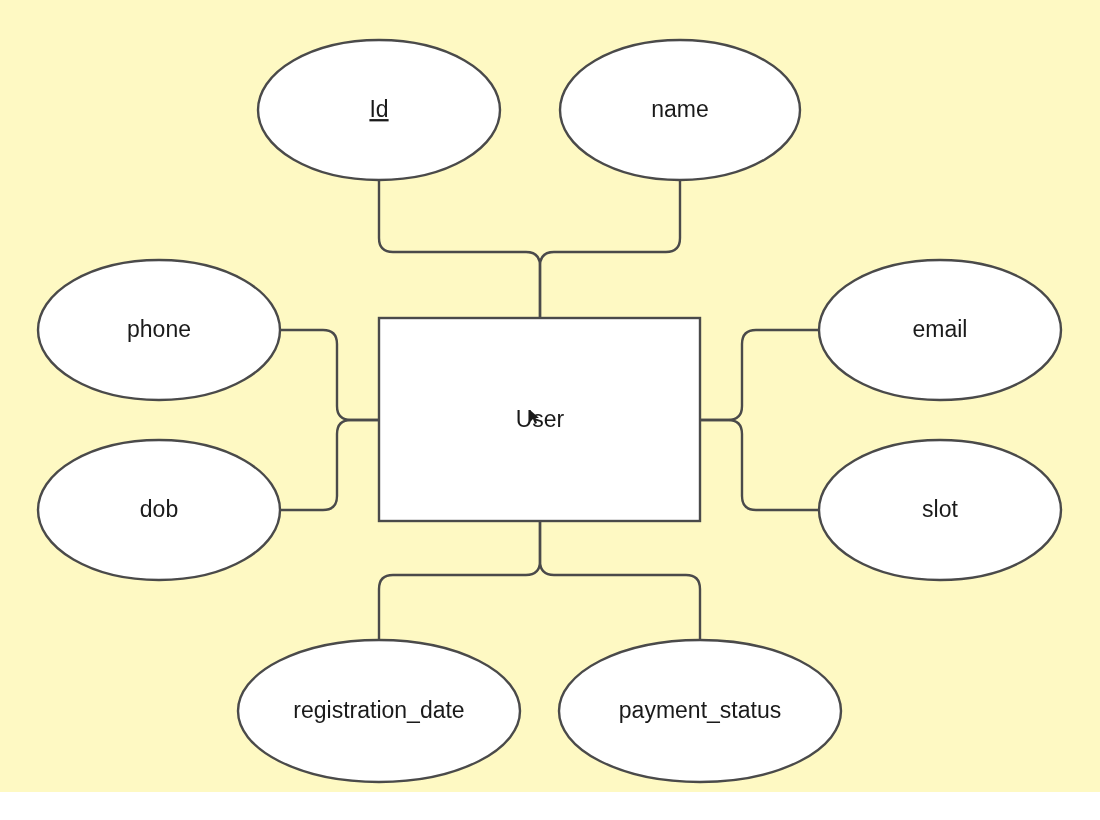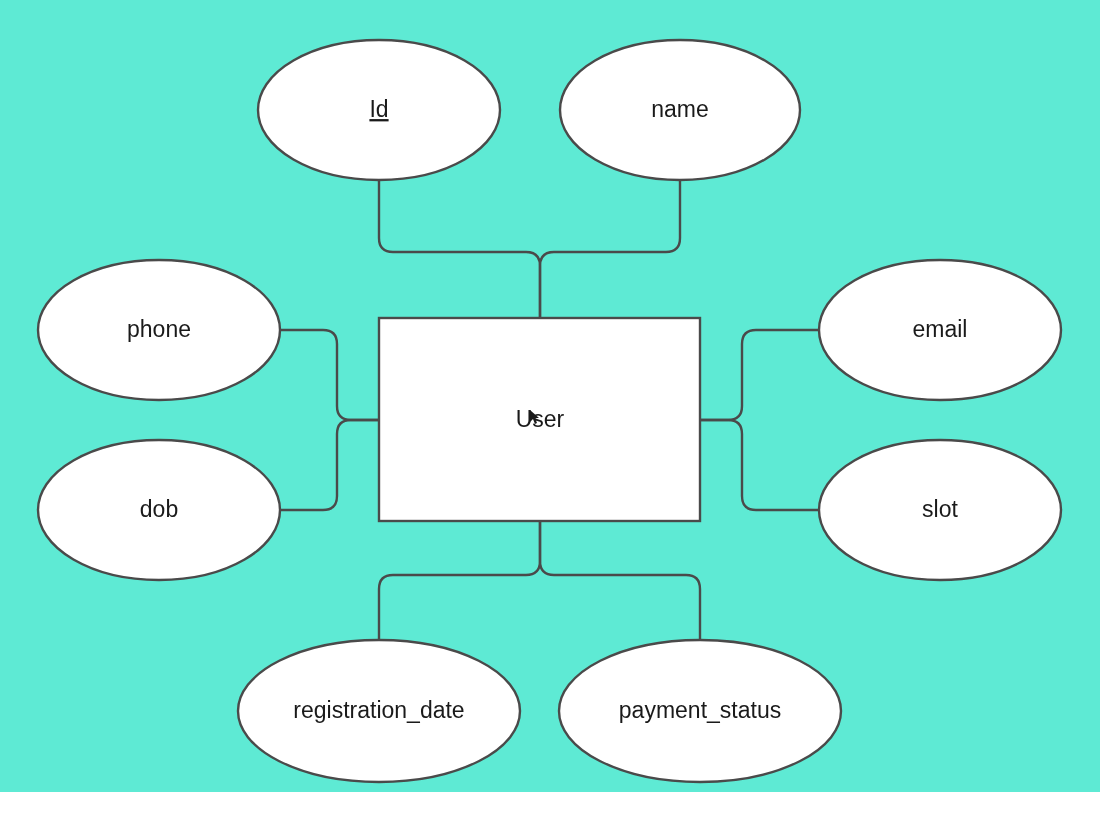--- a/index.html
+++ b/index.html
@@ -7,21 +7,21 @@
     padding: 0;
     background: #ffffff;
   }
   body {
     font-family: "Liberation Sans", sans-serif;
   }
   #canvas {
     position: relative;
     width: 1100px;
     height: 792px;
-    background: #5eead4;
+    background: #fef9c3;
     overflow: hidden;
   }
   #diagram-svg {
     position: absolute;
     top: 0;
     left: 0;
     width: 1100px;
     height: 820px;
   }
   .shape-stroke {

